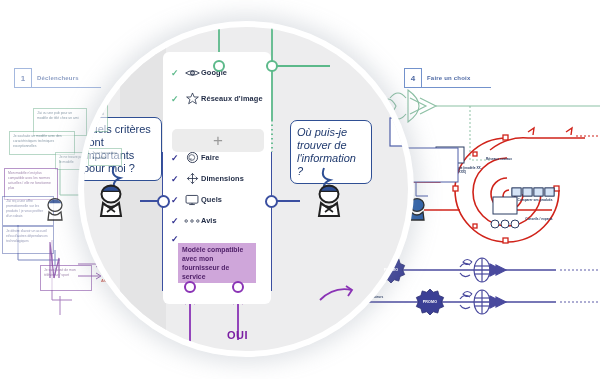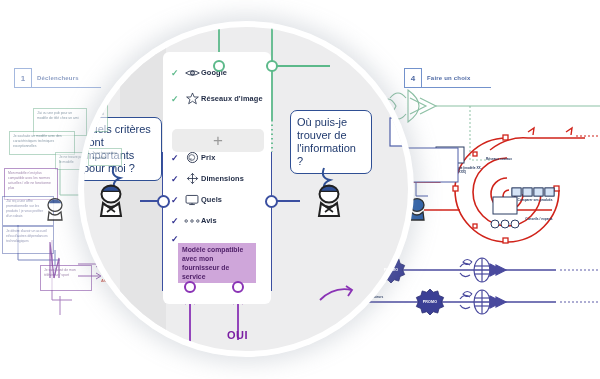--- a/index.html
+++ b/index.html
@@ -390,21 +390,21 @@
 
         <div class="list-item">
           <span class="check b">✓</span>
           <span class="ic">
             <svg width="13" height="13" viewBox="0 0 18 18">
               <circle cx="9" cy="9" r="7" fill="none" stroke="#1f2a44" stroke-width="1.2"></circle>
               <circle cx="8" cy="9" r="4" fill="none" stroke="#1f2a44" stroke-width=".9"></circle>
               <text x="6" y="12" font-size="6" fill="#1f2a44" font-family="Liberation Sans, sans-serif">c</text>
             </svg>
           </span>
-          <span class="lbl-item">Prix</span>
+          <span class="lbl-item">Faire</span>
         </div>
 
         <div class="list-item">
           <span class="check b">✓</span>
           <span class="ic">
             <svg width="13" height="13" viewBox="0 0 18 18">
               <g stroke="#1f2a44" stroke-width="1.1" fill="none">
                 <path d="M9 2 L9 16 M2 9 L16 9"></path>
                 <path d="M6.5 4.5 L9 2 L11.5 4.5"></path>
                 <path d="M6.5 13.5 L9 16 L11.5 13.5"></path>
@@ -459,21 +459,21 @@
 
       <div class="oui">OUI</div>
 
       <div class="bubble" style="left:76px;top:117px;width:72px;">
         <span>Quels critères sont importants pour moi ?</span>
       </div>
       <svg style="position:absolute;left:108px;top:166px;" width="40" height="30">
         <path d="M6 0 q-4 10 6 12 q-10 4 -4 14" fill="none" stroke="#2f4f94" stroke-width="2"></path>
       </svg>
 
-      <div class="bubble" style="left:290px;top:110px;width:68px;">
+      <div class="bubble" style="left:290px;top:120px;width:68px;font-style:italic;">
         <span>Où puis-je trouver de l'information ?</span>
       </div>
       <svg style="position:absolute;left:318px;top:168px;" width="40" height="30">
         <path d="M6 0 q-4 10 6 12 q-10 4 -4 14" fill="none" stroke="#2f4f94" stroke-width="2"></path>
       </svg>
 
       <svg class="person" style="left:93px;top:182px;width:36px;height:36px;" viewBox="0 0 36 36">
         <ellipse cx="18" cy="12" rx="9.5" ry="8.6" fill="#fff" stroke="#222" stroke-width="2"></ellipse>
         <path d="M9.2 9.4 a9.5 8.6 0 0 1 17.6 0 z" fill="#2f4f94" stroke="#222" stroke-width="1.2"></path>
         <path d="M10 21 q8 8 16 0 l2 13 h-20 z" fill="#fff" stroke="#222" stroke-width="2"></path>

